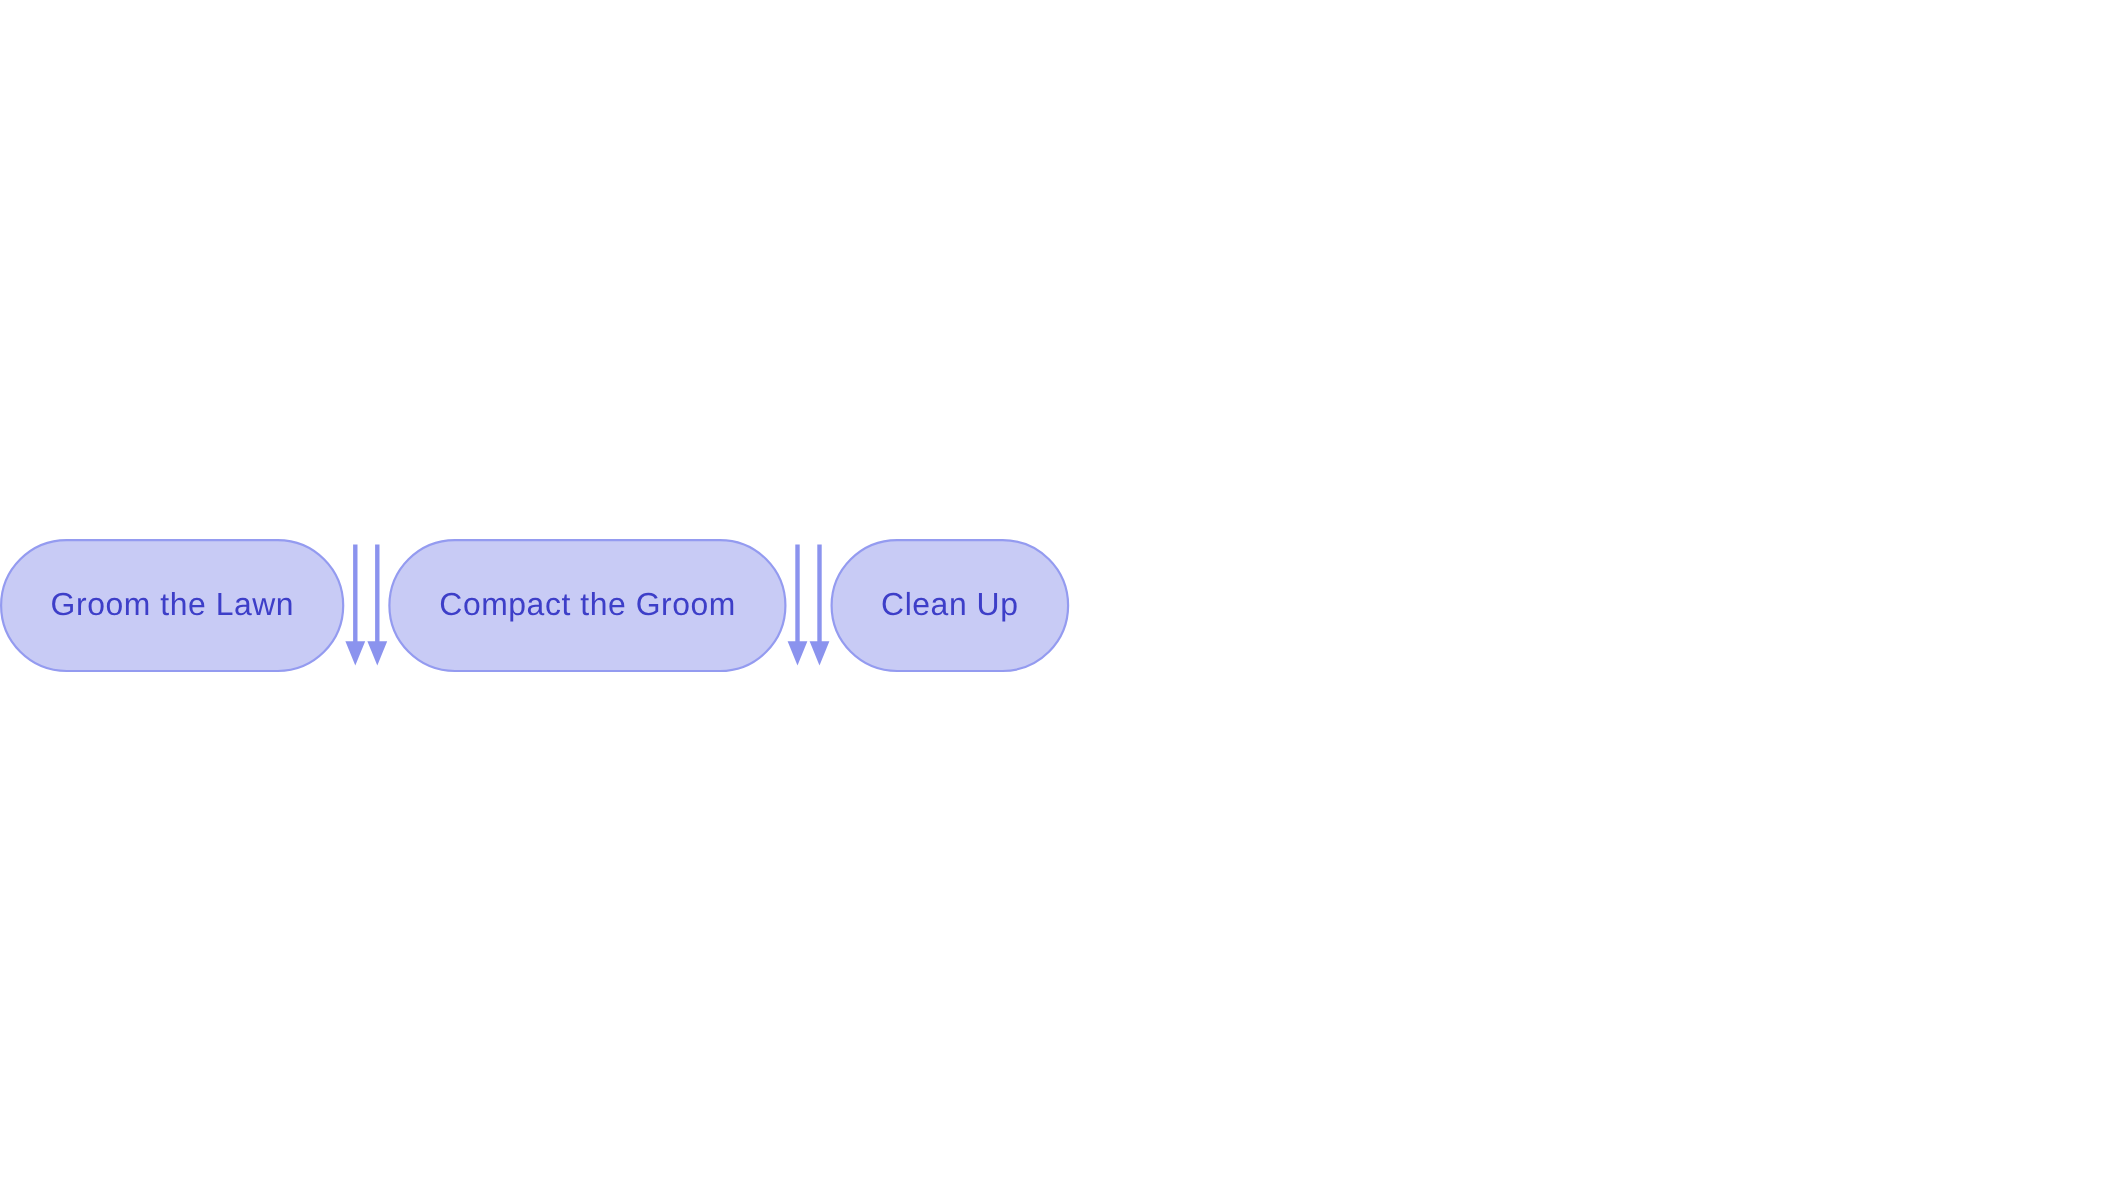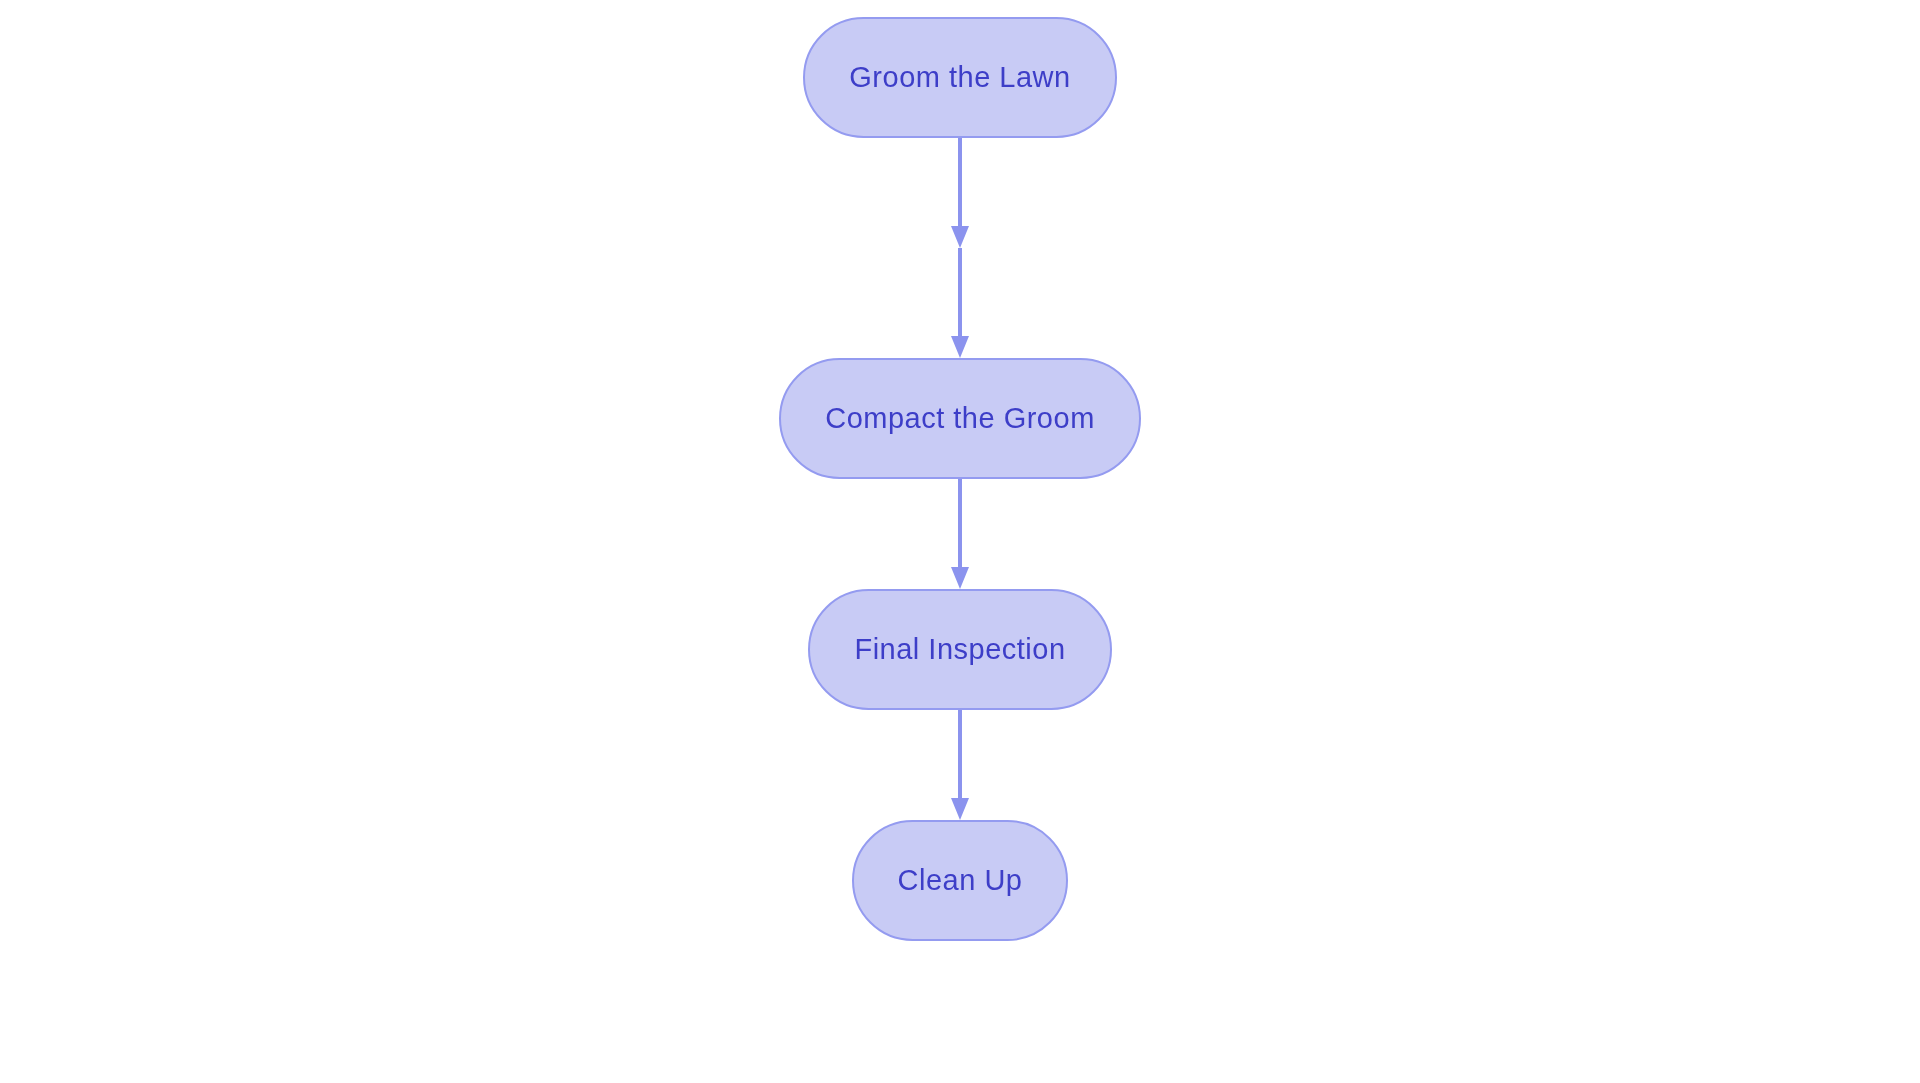--- a/index.html
+++ b/index.html
@@ -14,21 +14,21 @@
     width: 1920px;
     height: 1083px;
     background: var(--background);
     font-family: "Liberation Sans", sans-serif;
     overflow: hidden;
   }
   .canvas {
     width: 1920px;
     height: 1083px;
     display: flex;
-    flex-direction: column;
+    flex-direction: row;
     align-items: center;
     padding-top: 17px;
   }
   .node {
     height: 121px;
     min-height: 121px;
     border-radius: 61px;
     background: var(--node-fill);
     border: 2px solid var(--node-border);
     display: flex;
@@ -89,23 +89,20 @@
 
   <div class="node">
     <span>Compact the Groom</span>
   </div>
 
   <div class="connector">
     <div class="line"></div>
     <div class="head"></div>
   </div>
 
-  <div class="node">
-    <span>Final Inspection</span>
-  </div>
 
   <div class="connector">
     <div class="line"></div>
     <div class="head"></div>
   </div>
 
   <div class="node">
     <span>Clean Up</span>
   </div>
 

